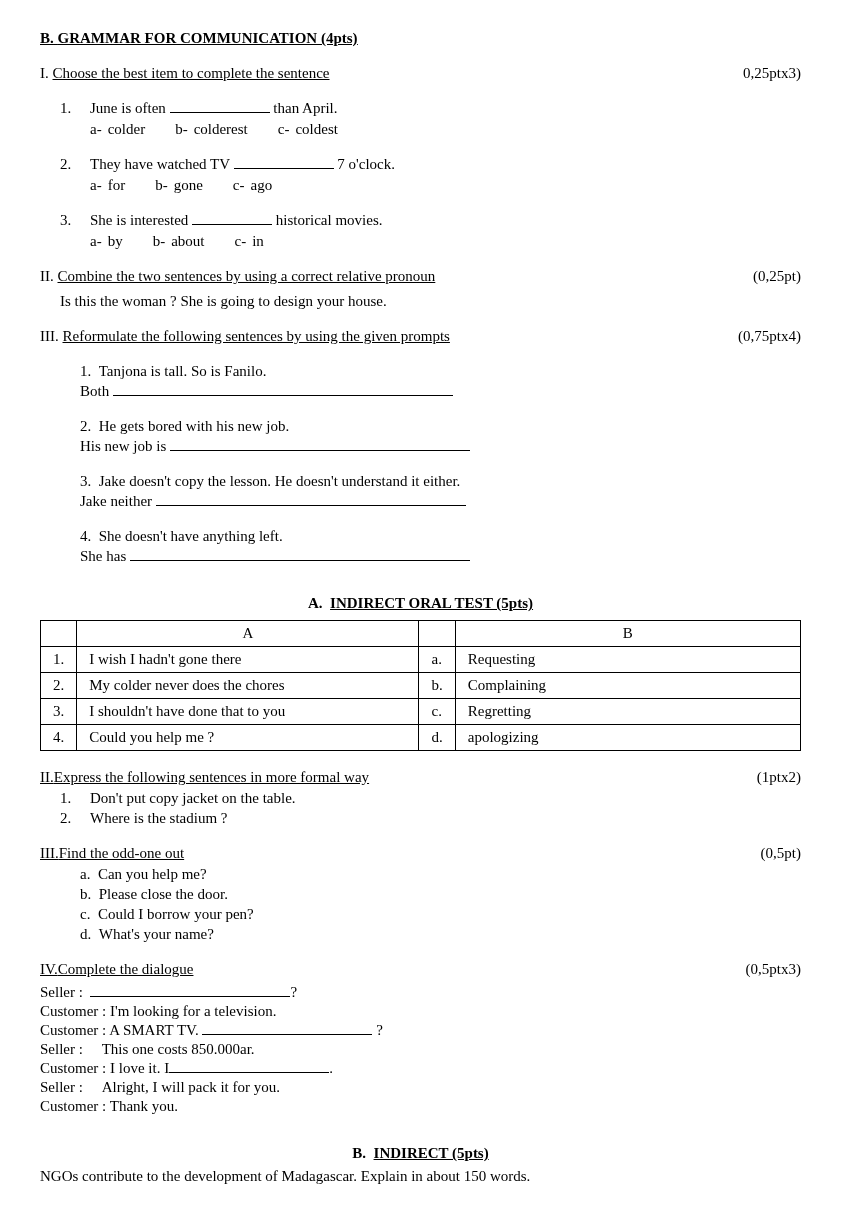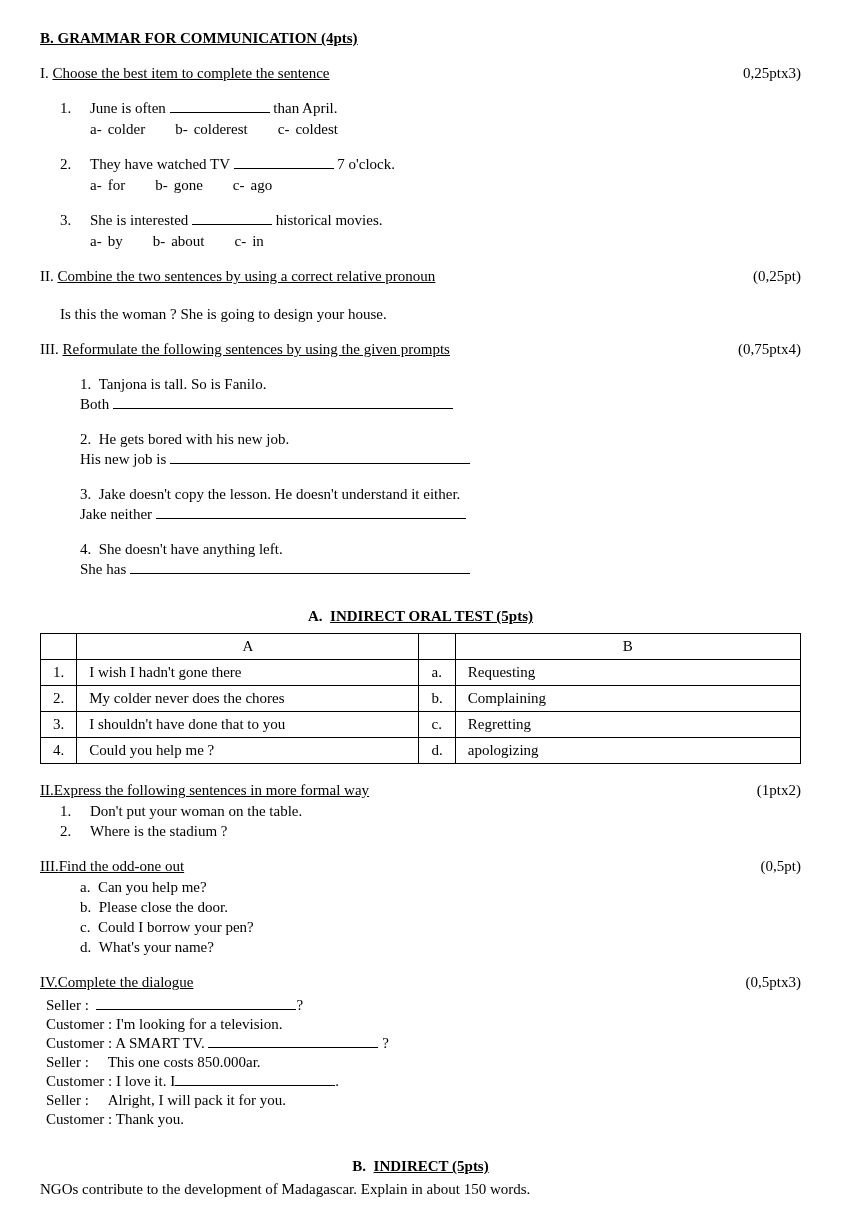--- a/index.html
+++ b/index.html
@@ -35,21 +35,21 @@
       text-align: left;
     }
     table th {
       text-align: center;
       font-weight: normal;
     }
     .table-num { min-width: 24px; }
     .col-a { width: 50%; }
     .col-b { width: 50%; }
     .sub-item { margin-bottom: 3px; }
-    .dialogue-line { margin-bottom: 2px; margin-left: 6px; }
+    .dialogue-line { margin-bottom: 2px; }
     .section-b-header {
       text-align: center;
       font-weight: bold;
       text-decoration: underline;
       margin-bottom: 10px;
     }
     .right-align-wrap {
       display: flex;
       justify-content: space-between;
       align-items: baseline;
@@ -145,21 +145,21 @@
   </div>
 
   <div class="section-gap">
     <div class="right-align-wrap">
       <div>
         <span class="row-label-roman">II.</span>
         <span class="underline">Combine the two sentences by using a correct relative pronoun</span>
       </div>
       <span>(0,25pt)</span>
     </div>
-    <div class="indent-1" style="margin-top:21px;">Is this the woman ? She is going to design your house.</div>
+    <div class="indent-1" style="margin-top:8px;">Is this the woman ? She is going to design your house.</div>
   </div>
 
   <div class="section-gap">
     <div class="right-align-wrap">
       <div>
         <span class="row-label-roman">III.</span>
         <span class="underline">Reformulate the following sentences by using the given prompts</span>
       </div>
       <span>(0,75ptx4)</span>
     </div>
@@ -234,21 +234,21 @@
   <div class="section-gap">
     <div class="right-align-wrap">
       <span class="underline">
         <span>II.</span><span>Express the following sentences in more formal way</span>
       </span>
       <span>(1ptx2)</span>
     </div>
     <div class="indent-1" style="margin-top:4px;">
       <div class="sub-item row">
           <span class="row-label">1.</span>
-          <span>Don't put your woman on the table.</span>
+          <span>Don't put copy jacket on the table.</span>
         </div>
       <div class="sub-item row">
           <span class="row-label">2.</span>
           <span>Where is the stadium ?</span>
         </div>
     </div>
   </div>
 
   <div class="section-gap">
     <div class="right-align-wrap">

